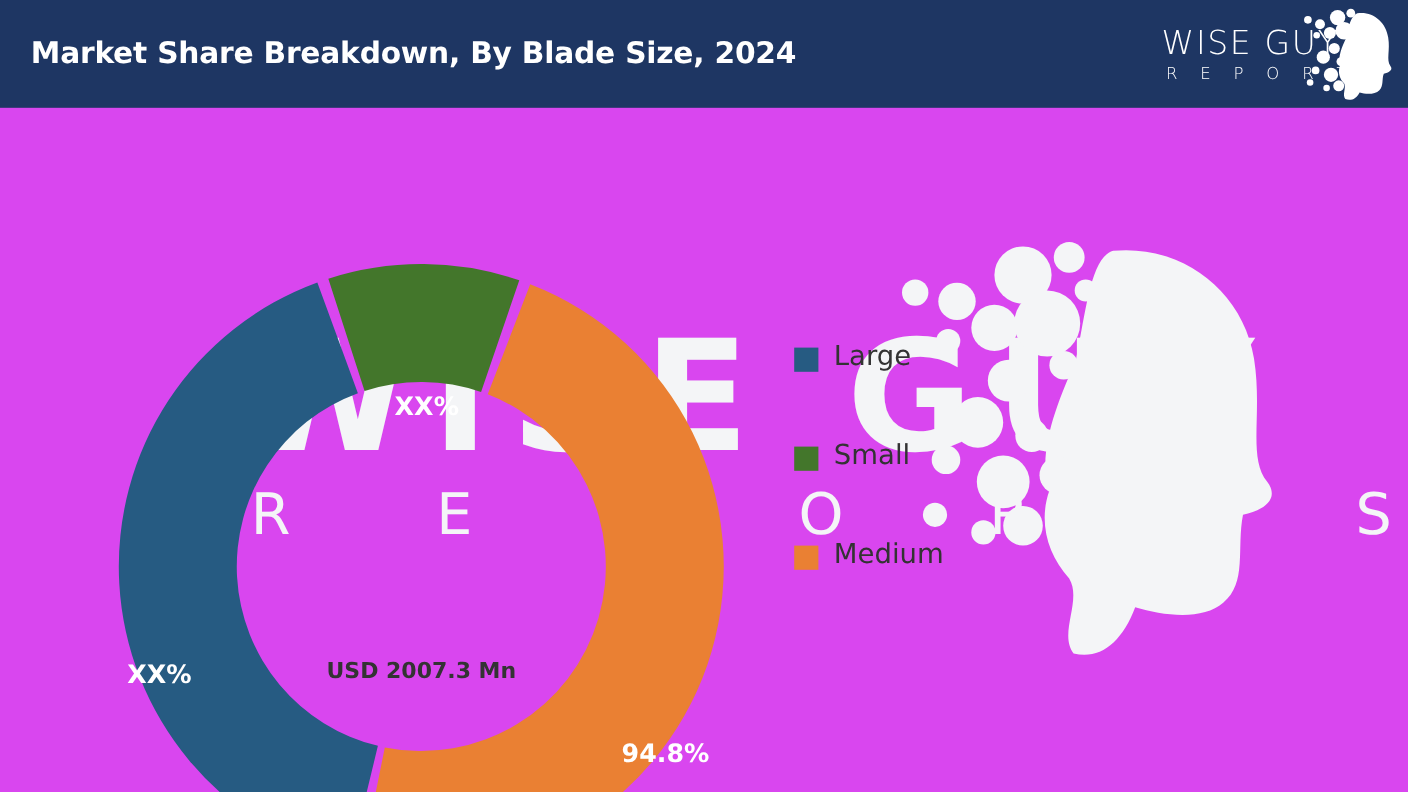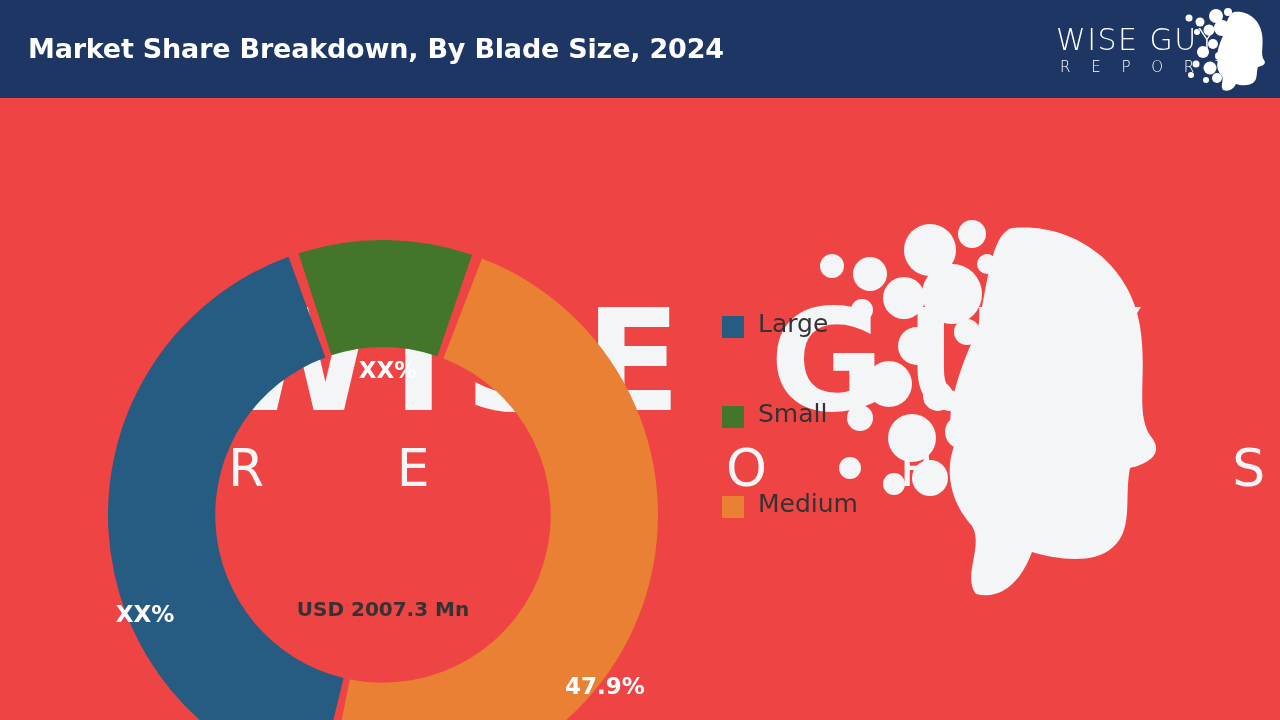--- a/index.html
+++ b/index.html
@@ -11,21 +11,21 @@
     width: 1280px;
     height: 720px;
     overflow: hidden;
     background: #ffffff;
     font-family: "DejaVu Sans", "Liberation Sans", sans-serif;
   }
   .page {
     position: relative;
     width: 1280px;
     height: 720px;
-    background: #ef4444;
+    background: #d946ef;
   }
 
   
   .header {
     position: absolute;
     left: 0; top: 0;
     width: 1280px;
     height: 98px;
     background: #1e3663;
     box-sizing: border-box;
@@ -247,21 +247,21 @@
 
         <path fill="#265b82" d="M 318.34 684.29 A 275 275 0 0 1 288.49 158.75 L 325.35 259.47 A 167.75 167.75 0 0 0 343.55 580.05 Z"></path>
 
         <path fill="#ea8033" d="M 482.00 160.44 A 275 275 0 0 1 328.64 686.57 L 349.84 581.44 A 167.75 167.75 0 0 0 443.39 260.50 Z"></path>
 
         <path fill="#43762b" d="M 298.48 155.31 A 275 275 0 0 1 472.08 156.83 L 437.34 258.29 A 167.75 167.75 0 0 0 331.44 257.37 Z"></path>
       </svg>
 
       <div class="slice-label" style="left:145px; top:516px;">XX%</div>
 
-      <div class="slice-label" style="left:605px; top:588px;">47.9%</div>
+      <div class="slice-label" style="left:605px; top:588px;">94.8%</div>
 
       <div class="slice-label" style="left:388px; top:272px;">XX%</div>
 
       <div class="center-label" style="left:383px; top:511px;">USD 2007.3 Mn</div>
     </div>
 
     <div class="legend">
 
       <div class="legend-item">
         <span class="legend-swatch" style="background:#265b82;"></span>

